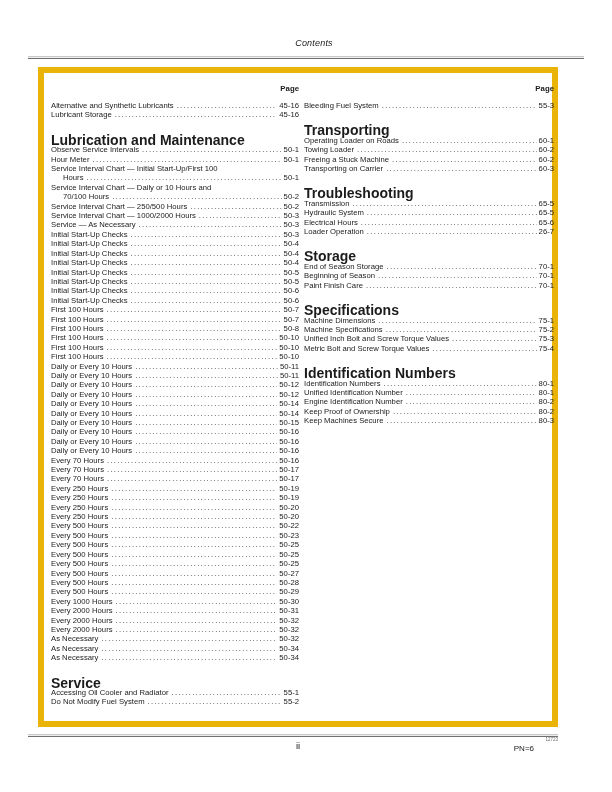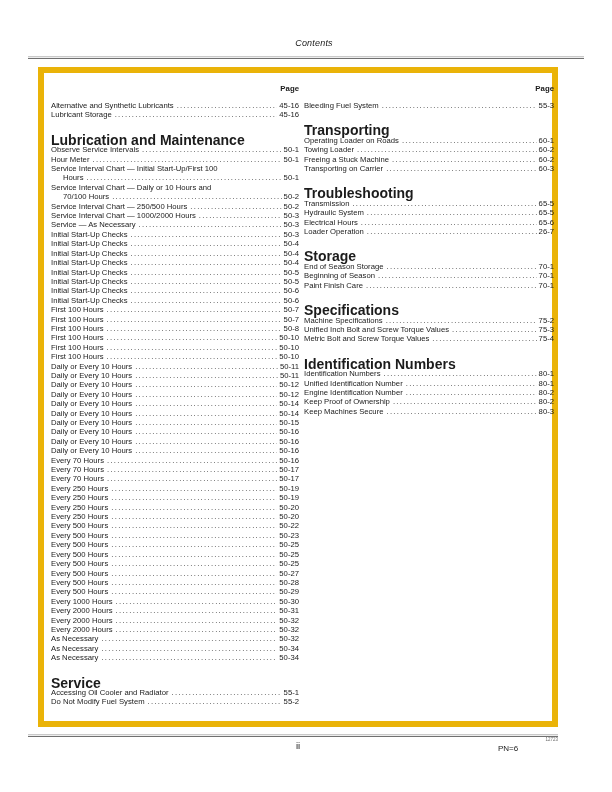--- a/index.html
+++ b/index.html
@@ -44,22 +44,22 @@
   .pg { white-space:nowrap; margin-left:2px; }
   .footer-page-num {
     position:absolute; top:740px; left:38px; width:520px;
     text-align:center; font-weight:normal; font-size:9.5px;
   }
   .doc-code {
     position:absolute; top:737px; left:458px; width:100px;
     text-align:right; font-size:4.5px; color:#6a6a6a; line-height:5px;
   }
   .pn {
-    position:absolute; top:744px; left:458px; width:100px;
-    text-align:center; font-size:8px;
+    position:absolute; top:744px; left:434px; width:100px;
+    text-align:right; font-size:8px;
   }
 </style>
 </head>
 <body>
 
 <div class="page-title">Contents</div>
 
 <div class="rule rule-top"></div>
 
 <div class="contents-box">
@@ -434,20 +434,25 @@
         </div>
         <div class="toc-row">
           <span class="lbl">Paint Finish Care</span>
           <span class="dots"></span>
           <span class="pg">70-1</span>
         </div>
       </div>
       <div class="toc-section">
         <div class="toc-heading">Specifications</div>
         <div class="toc-row">
+          <span class="lbl">Machine Dimensions</span>
+          <span class="dots"></span>
+          <span class="pg">75-1</span>
+        </div>
+        <div class="toc-row">
           <span class="lbl">Machine Specifications</span>
           <span class="dots"></span>
           <span class="pg">75-2</span>
         </div>
         <div class="toc-row">
           <span class="lbl">Unified Inch Bolt and Screw Torque Values</span>
           <span class="dots"></span>
           <span class="pg">75-3</span>
         </div>
         <div class="toc-row">

